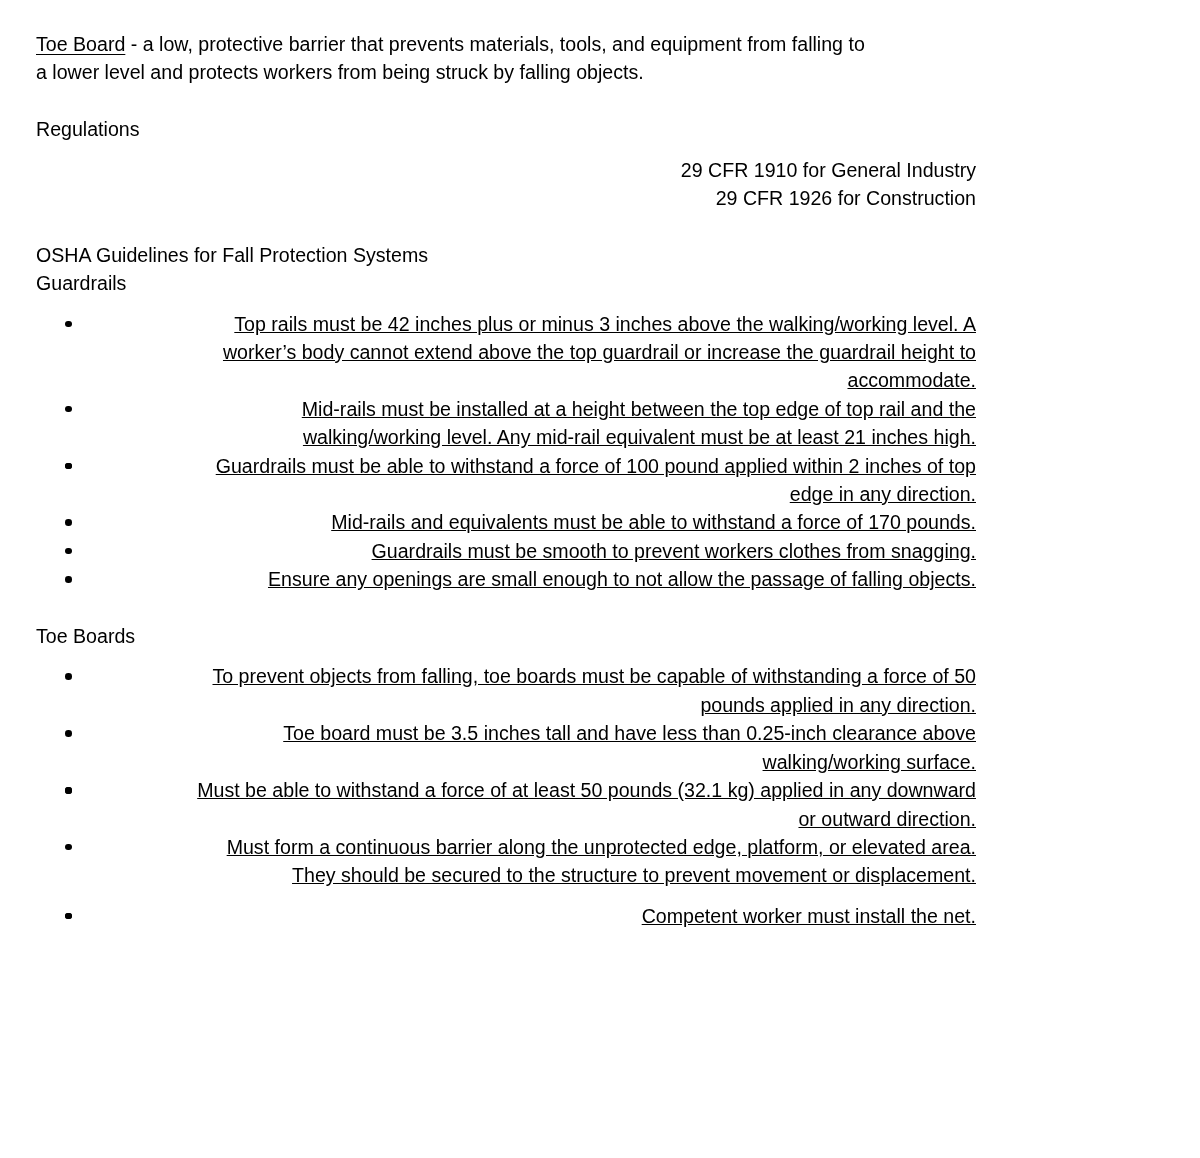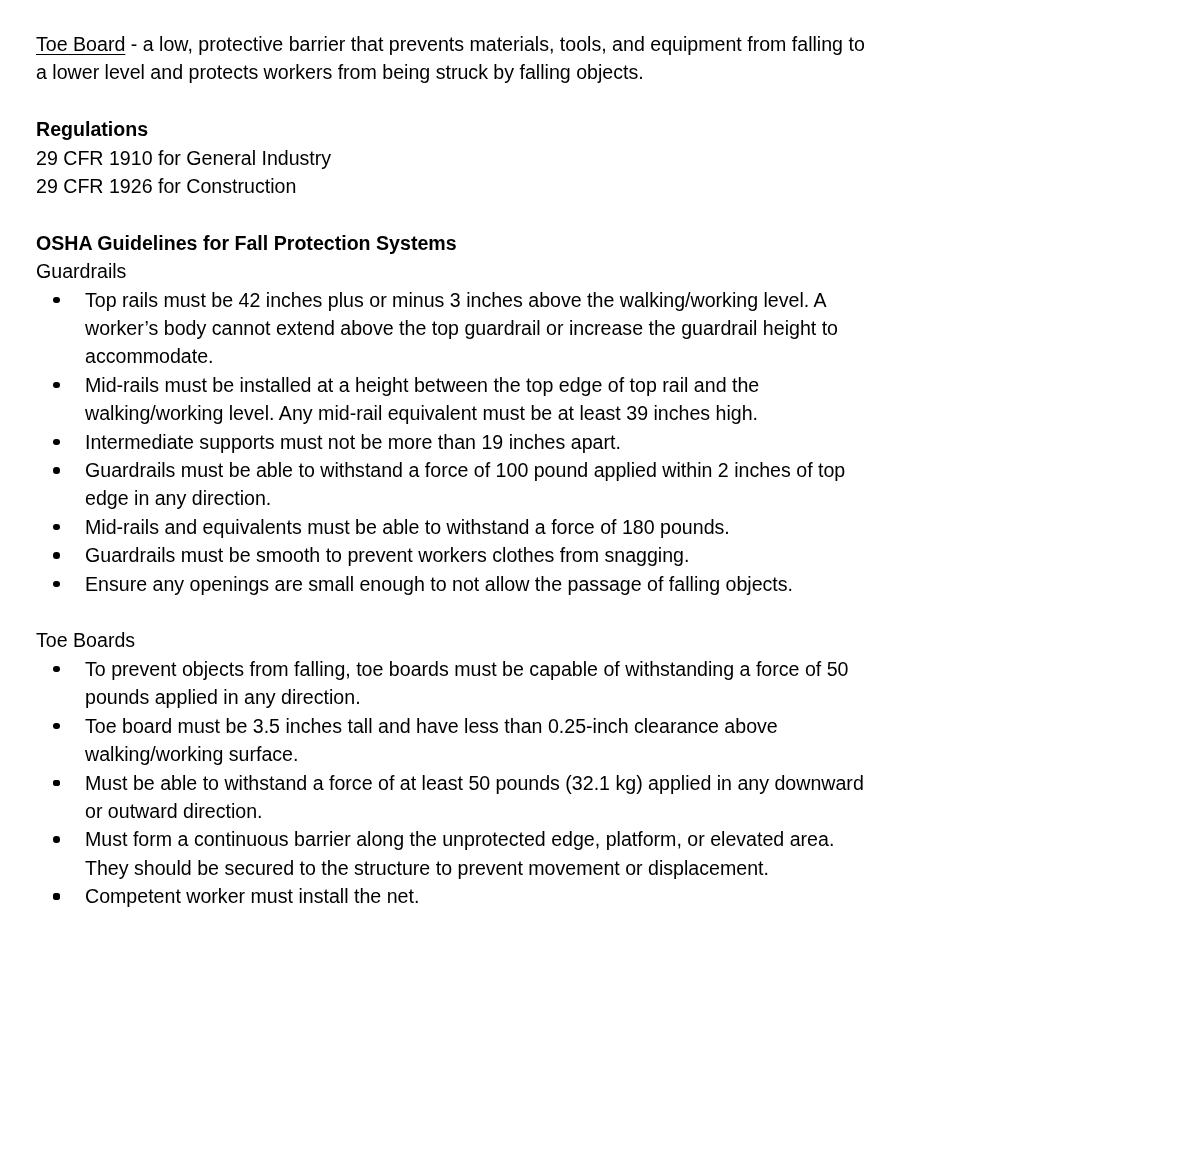--- a/index.html
+++ b/index.html
@@ -18,35 +18,37 @@
     font-size: 19.6px;
     line-height: 28.4px;
   }
   .para { margin: 0; }
   .spaced { margin-top: 28.4px; }
   .underline { text-decoration: underline; text-underline-offset: 3px; }
   .pre { white-space: pre-wrap; }
   h2.h {
     font-size: inherit;
     line-height: inherit;
-    font-weight: 700;
+    font-weight: 400;
   }
   h3.sub {
     font-size: inherit;
     line-height: inherit;
     font-weight: 400;
   }
   ul.plain-lines, ul.bullets {
     list-style: none;
-    margin: 0;
+    margin: 12px;
     padding: 0;
+    text-align: right;
   }
   ul.bullets > li {
     position: relative;
     padding-left: 49px;
+    text-decoration: underline;
   }
   .bullet-dot {
     position: absolute;
     left: 17px;
     top: 11px;
     width: 6.5px;
     height: 6.5px;
     border-radius: 50%;
     background: #000000;
   }
@@ -74,29 +76,29 @@
 
     <div>
       <h3 class="sub">Guardrails</h3>
       <ul class="bullets">
 
           <li class="bullet-item"><span class="bullet-dot"></span><span class="pre bullet-text">Top rails must be 42 inches plus or minus 3 inches above the walking/working level. A
 worker’s body cannot extend above the top guardrail or increase the guardrail height to
 accommodate.</span></li>
 
           <li class="bullet-item"><span class="bullet-dot"></span><span class="pre bullet-text">Mid-rails must be installed at a height between the top edge of top rail and the
-walking/working level. Any mid-rail equivalent must be at least 39 inches high.</span></li>
+walking/working level. Any mid-rail equivalent must be at least 21 inches high.</span></li>
 
 
-          <li class="bullet-item"><span class="bullet-dot"></span><span class="pre bullet-text">Intermediate supports must not be more than 19 inches apart.</span></li>
+          <li class="bullet-item"><span class="bullet-dot"></span></li>
 
           <li class="bullet-item"><span class="bullet-dot"></span><span class="pre bullet-text">Guardrails must be able to withstand a force of 100 pound applied within 2 inches of top
 edge in any direction.</span></li>
 
-          <li class="bullet-item"><span class="bullet-dot"></span><span class="pre bullet-text">Mid-rails and equivalents must be able to withstand a force of 180 pounds.</span></li>
+          <li class="bullet-item"><span class="bullet-dot"></span><span class="pre bullet-text">Mid-rails and equivalents must be able to withstand a force of 170 pounds.</span></li>
 
           <li class="bullet-item"><span class="bullet-dot"></span><span class="pre bullet-text">Guardrails must be smooth to prevent workers clothes from snagging.</span></li>
 
           <li class="bullet-item"><span class="bullet-dot"></span><span class="pre bullet-text">Ensure any openings are small enough to not allow the passage of falling objects.</span></li>
         </ul>
     </div>
 
     <div class="spaced">
       <h3 class="sub">Toe Boards</h3>
       <ul class="bullets">

